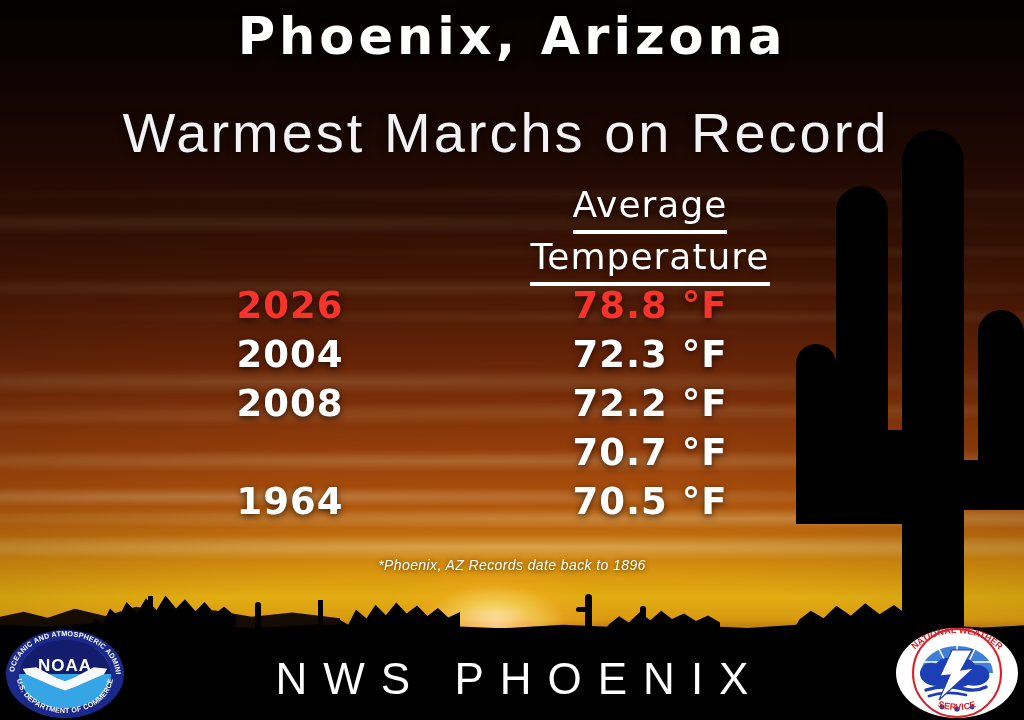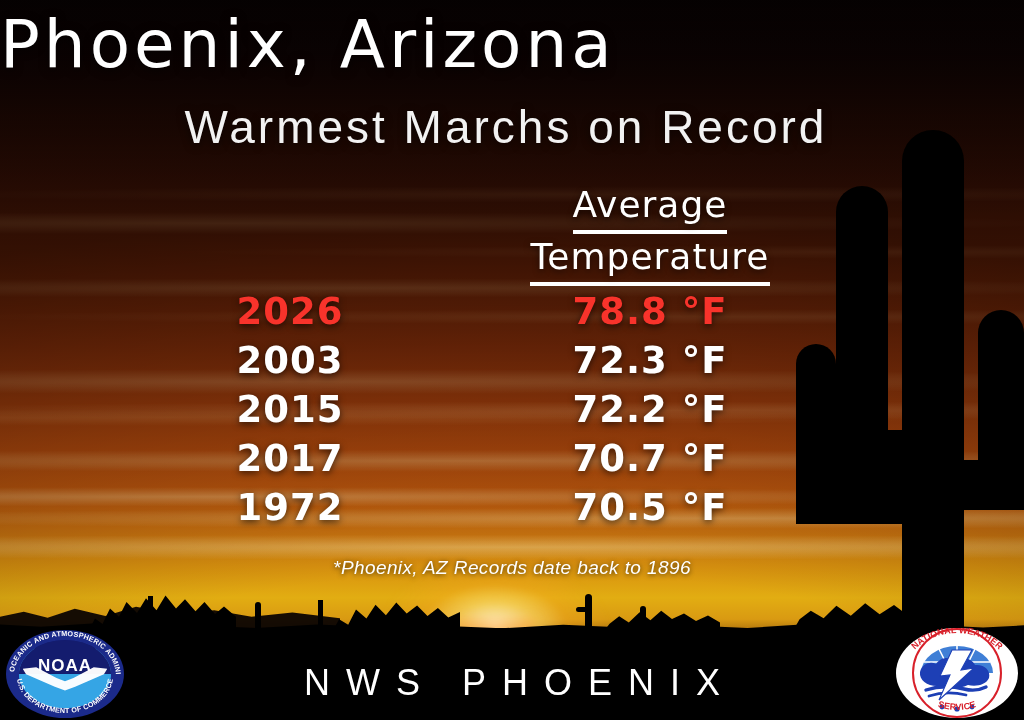--- a/index.html
+++ b/index.html
@@ -126,31 +126,32 @@
   
   .arm-l2-v{ left:22px; top:214px; width:40px; height:180px; border-radius:20px 20px 0 0; }
   .arm-l2-e{ left:22px; top:348px; width:120px; height:46px; border-radius:0 0 0 26px; }
   
   .arm-r-v{ left:204px; top:180px; width:46px; height:200px; border-radius:23px 23px 0 0; }
   .arm-r-e{ left:160px; top:330px; width:90px; height:50px; border-radius:0 0 28px 0; }
 
   
   .title{
     position:absolute; left:0; right:0; top:10px;
+    text-align:center;
     color:#fff;
-    font-size:66px; font-weight:normal;
+    font-size:51px; font-weight:bold;
     letter-spacing:4px;
     line-height:1.05;
     text-shadow:0 2px 10px rgba(0,0,0,.6);
   }
   .subtitle{
     position:absolute; left:0; right:12px; top:100px;
     text-align:center;
     color:#f2f2f2;
-    font-size:46px; font-weight:300;
+    font-size:56px; font-weight:300;
     letter-spacing:3px;
     font-family:"Liberation Sans", sans-serif;
     text-shadow:0 2px 8px rgba(0,0,0,.6);
   }
 
   
   .table{
     position:absolute; left:150px; top:182px; width:740px;
   }
   .thead{ position:relative; height:96px; }
@@ -167,49 +168,49 @@
     display:block; color:#fff; font-size:36px; font-weight:normal; letter-spacing:1px;
     line-height:1.28;
   }
   .ul{
     display:inline-block;
     border-bottom:4px solid #fff;
     padding-bottom:2px;
     text-shadow:0 2px 6px rgba(0,0,0,.55);
   }
 
-  .rows{ position:relative; margin-top:12px; }
+  .rows{ position:relative; margin-top:6px; }
   .row{ position:relative; height:49px; }
   .cell-year{
     position:absolute; left:45px; top:0; width:190px;
     text-align:center; font-size:37px; font-weight:bold; letter-spacing:1px;
     text-shadow:0 2px 7px rgba(0,0,0,.65);
   }
   .cell-temp{
     position:absolute; left:300px; top:0; width:400px;
     text-align:center; font-size:37px; font-weight:bold; letter-spacing:1px;
     text-shadow:0 2px 7px rgba(0,0,0,.65);
   }
   .c-white{ color:#ffffff; }
   .c-red{ color:#f8332b; }
 
   .footnote{
     position:absolute; left:0; right:0; top:557px;
     text-align:center;
-    color:#fff; font-style:italic; font-size:19px;
+    color:#fff; font-style:italic; font-size:14px;
     font-family:"Liberation Sans", sans-serif;
     letter-spacing:.4px;
     text-shadow:0 1px 5px rgba(0,0,0,.7);
   }
 
   
   .footer-label{
     position:absolute; left:0; right:0; bottom:16px;
     text-align:center;
-    color:#fff; font-size:36px; font-weight:300;
+    color:#fff; font-size:44px; font-weight:300;
     letter-spacing:16px; text-indent:16px;
     font-family:"Liberation Sans", sans-serif;
   }
 
   
   .noaa{ position:absolute; left:6px; bottom:2px; width:118px; height:88px; }
   .noaa-outer{
     position:absolute; inset:0; border-radius:50%;
     background:#1b2a8a;
   }
@@ -289,33 +290,32 @@
         <span class="l2"><span class="ul">Temperature</span></span>
       </div>
     </div>
 
     <div class="rows">
       <div class="row">
         <div class="cell-year c-red">2026</div>
         <div class="cell-temp c-red">78.8 °F</div>
       </div>
       <div class="row">
-        <div class="cell-year c-white">2003</div>
+        <div class="cell-year c-white">2004</div>
         <div class="cell-temp c-white">72.3 °F</div>
       </div>
       <div class="row">
-        <div class="cell-year c-white">2015</div>
+        <div class="cell-year c-white">2008</div>
         <div class="cell-temp c-white">72.2 °F</div>
       </div>
       <div class="row">
-        <div class="cell-year c-white">2017</div>
         <div class="cell-temp c-white">70.7 °F</div>
       </div>
       <div class="row">
-        <div class="cell-year c-white">1972</div>
+        <div class="cell-year c-white">1964</div>
         <div class="cell-temp c-white">70.5 °F</div>
       </div>
     </div>
   </div>
 
   <div class="footnote">*Phoenix, AZ Records date back to 1896</div>
 
   <div class="footer-label">NWS PHOENIX</div>
 
   <div class="noaa">

